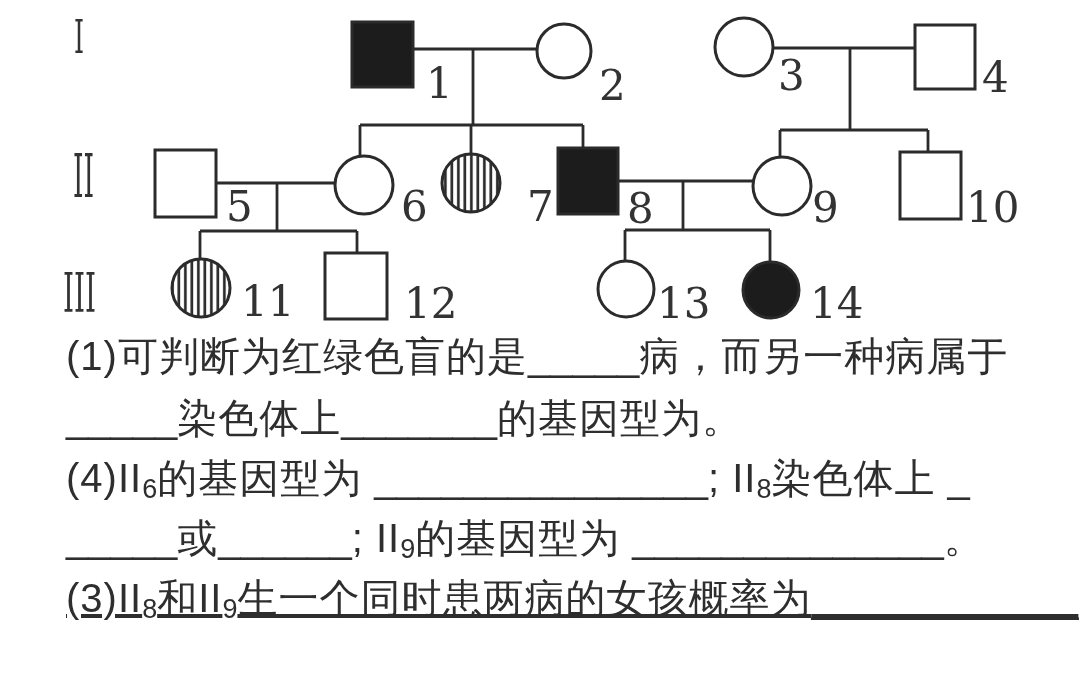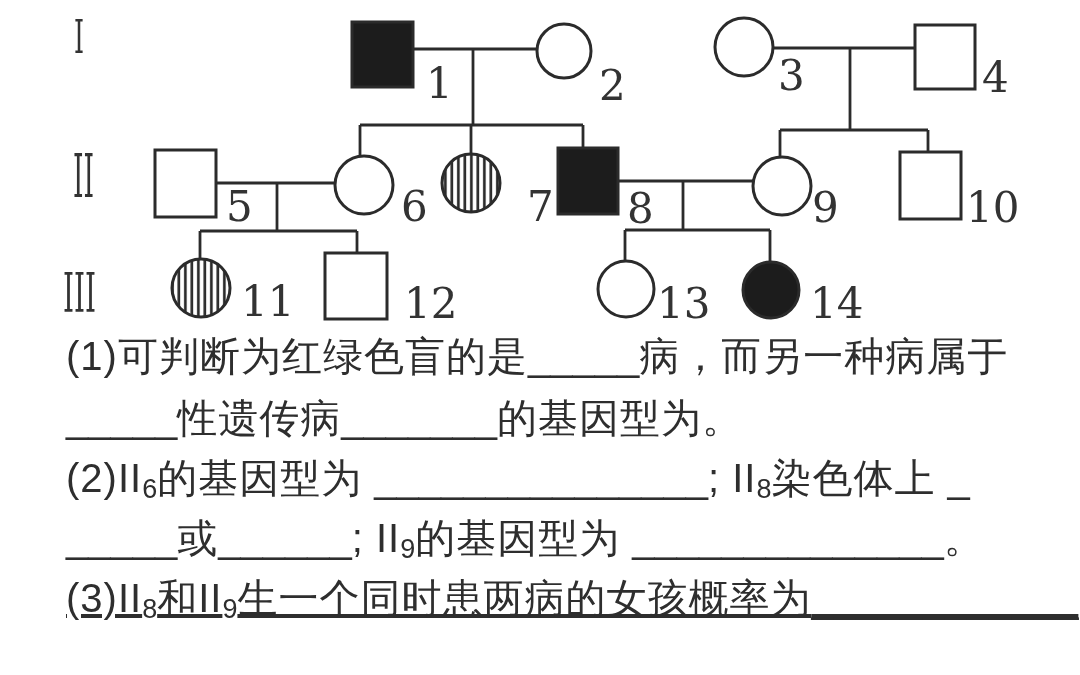--- a/index.html
+++ b/index.html
@@ -92,19 +92,19 @@
         <text x="966" y="222" font-family="&quot;DejaVu Serif&quot;,&quot;Liberation Serif&quot;,serif" font-size="42" fill="#333">10</text>
         <text x="241" y="316" font-family="&quot;DejaVu Serif&quot;,&quot;Liberation Serif&quot;,serif" font-size="42" fill="#333">11</text>
         <text x="404" y="318" font-family="&quot;DejaVu Serif&quot;,&quot;Liberation Serif&quot;,serif" font-size="42" fill="#333">12</text>
         <text x="657" y="318" font-family="&quot;DejaVu Serif&quot;,&quot;Liberation Serif&quot;,serif" font-size="42" fill="#333">13</text>
         <text x="810" y="318" font-family="&quot;DejaVu Serif&quot;,&quot;Liberation Serif&quot;,serif" font-size="42" fill="#333">14</text>
       </g>
   </svg>
 
   <div class="questions" id="questions">
       <div class="qline" style="top: 5px;"><span>(1)可判断为红绿色盲的是</span><span class="blank">_____</span><span>病，而另一种病属于</span></div>
-      <div class="qline" style="top: 67px;"><span class="blank">_____</span><span>性遗传病</span><span class="blank">_______</span><span>的基因型为。</span></div>
-      <div class="qline" style="top: 127px;"><span>(2)II</span><span class="sub">6</span><span>的基因型为 </span><span class="blank">_______________</span><span>; II</span><span class="sub">8</span><span>染色体上  _</span></div>
+      <div class="qline" style="top: 67px;"><span class="blank">_____</span><span>染色体上</span><span class="blank">_______</span><span>的基因型为。</span></div>
+      <div class="qline" style="top: 127px;"><span>(4)II</span><span class="sub">6</span><span>的基因型为 </span><span class="blank">_______________</span><span>; II</span><span class="sub">8</span><span>染色体上  _</span></div>
       <div class="qline" style="top: 187px;"><span class="blank">_____</span><span>或</span><span class="blank">______</span><span>; II</span><span class="sub">9</span><span>的基因型为 </span><span class="blank">______________</span><span>。</span></div>
       <div class="qline" style="top: 247px; text-decoration: underline;"><span>(3)II</span><span class="sub">8</span><span>和II</span><span class="sub">9</span><span>生一个同时患两病的女孩概率为</span><span class="blank">____________</span></div>
       <div class="qline" style="top: 323px;"><span class="blank">__</span><span>。</span></div>
     </div>
 </div>
 
 </body></html>

